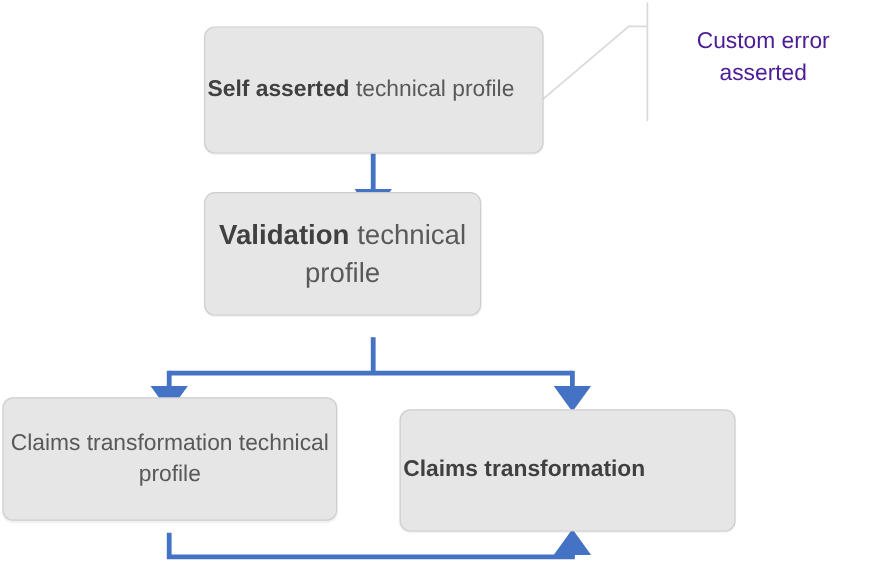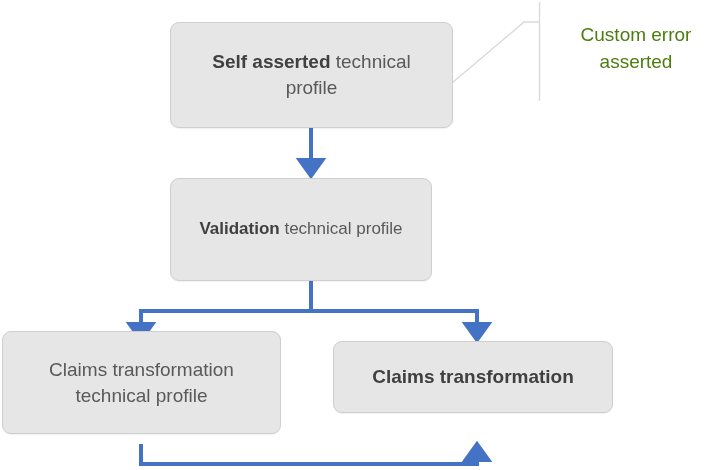--- a/index.html
+++ b/index.html
@@ -16,67 +16,66 @@
     font-family: "Liberation Sans", sans-serif;
   }
   .node {
     position: absolute;
     box-sizing: border-box;
     background: #E7E6E6;
     border: 1px solid #D0CECE;
     border-radius: 9px;
     display: flex;
     align-items: center;
-    justify-content: center;
     text-align: center;
     line-height: 1.35;
     color: #595959;
     box-shadow: 0 1px 1px rgba(0,0,0,0.06);
-    padding: 4px 13px;
+    padding: 4px 2px;
   }
   .node .bold {
     font-weight: bold;
     color: #404040;
   }
   .node .regular {
     font-weight: normal;
     color: #595959;
   }
   #node-self-asserted {
     left: 170px;  top: 22px;  width: 283px; height: 106px;
     font-size: 19px;
   }
   #node-validation {
-    left: 170px;  top: 178px; width: 262px; height: 103px;
-    font-size: 17px;
+    left: 170px;  top: 160px; width: 231px; height: 103px;
+    font-size: 23px;
   }
   #node-claims-transform-tp {
     left: 2px;    top: 331px; width: 279px; height: 103px;
     font-size: 19px;
   }
   #node-claims-transform {
-    left: 333px;  top: 341px; width: 280px; height: 72px;
+    left: 333px;  top: 341px; width: 280px; height: 102px;
     font-size: 19px;
   }
   svg.layer {
     position: absolute;
     left: 0;
     top: 0;
     width: 727px;
     height: 470px;
     pointer-events: none;
   }
   .callout-label {
     position: absolute;
     left: 556px;
     top: 22px;
     width: 160px;
     text-align: center;
     font-size: 19px;
-    color: #4d7c0f;
+    color: #4c1d95;
     line-height: 1.4;
   }
 </style>
 </head>
 <body>
 
 <div id="canvas">
 
   <svg class="layer" viewBox="0 0 727 470">
     <defs>

